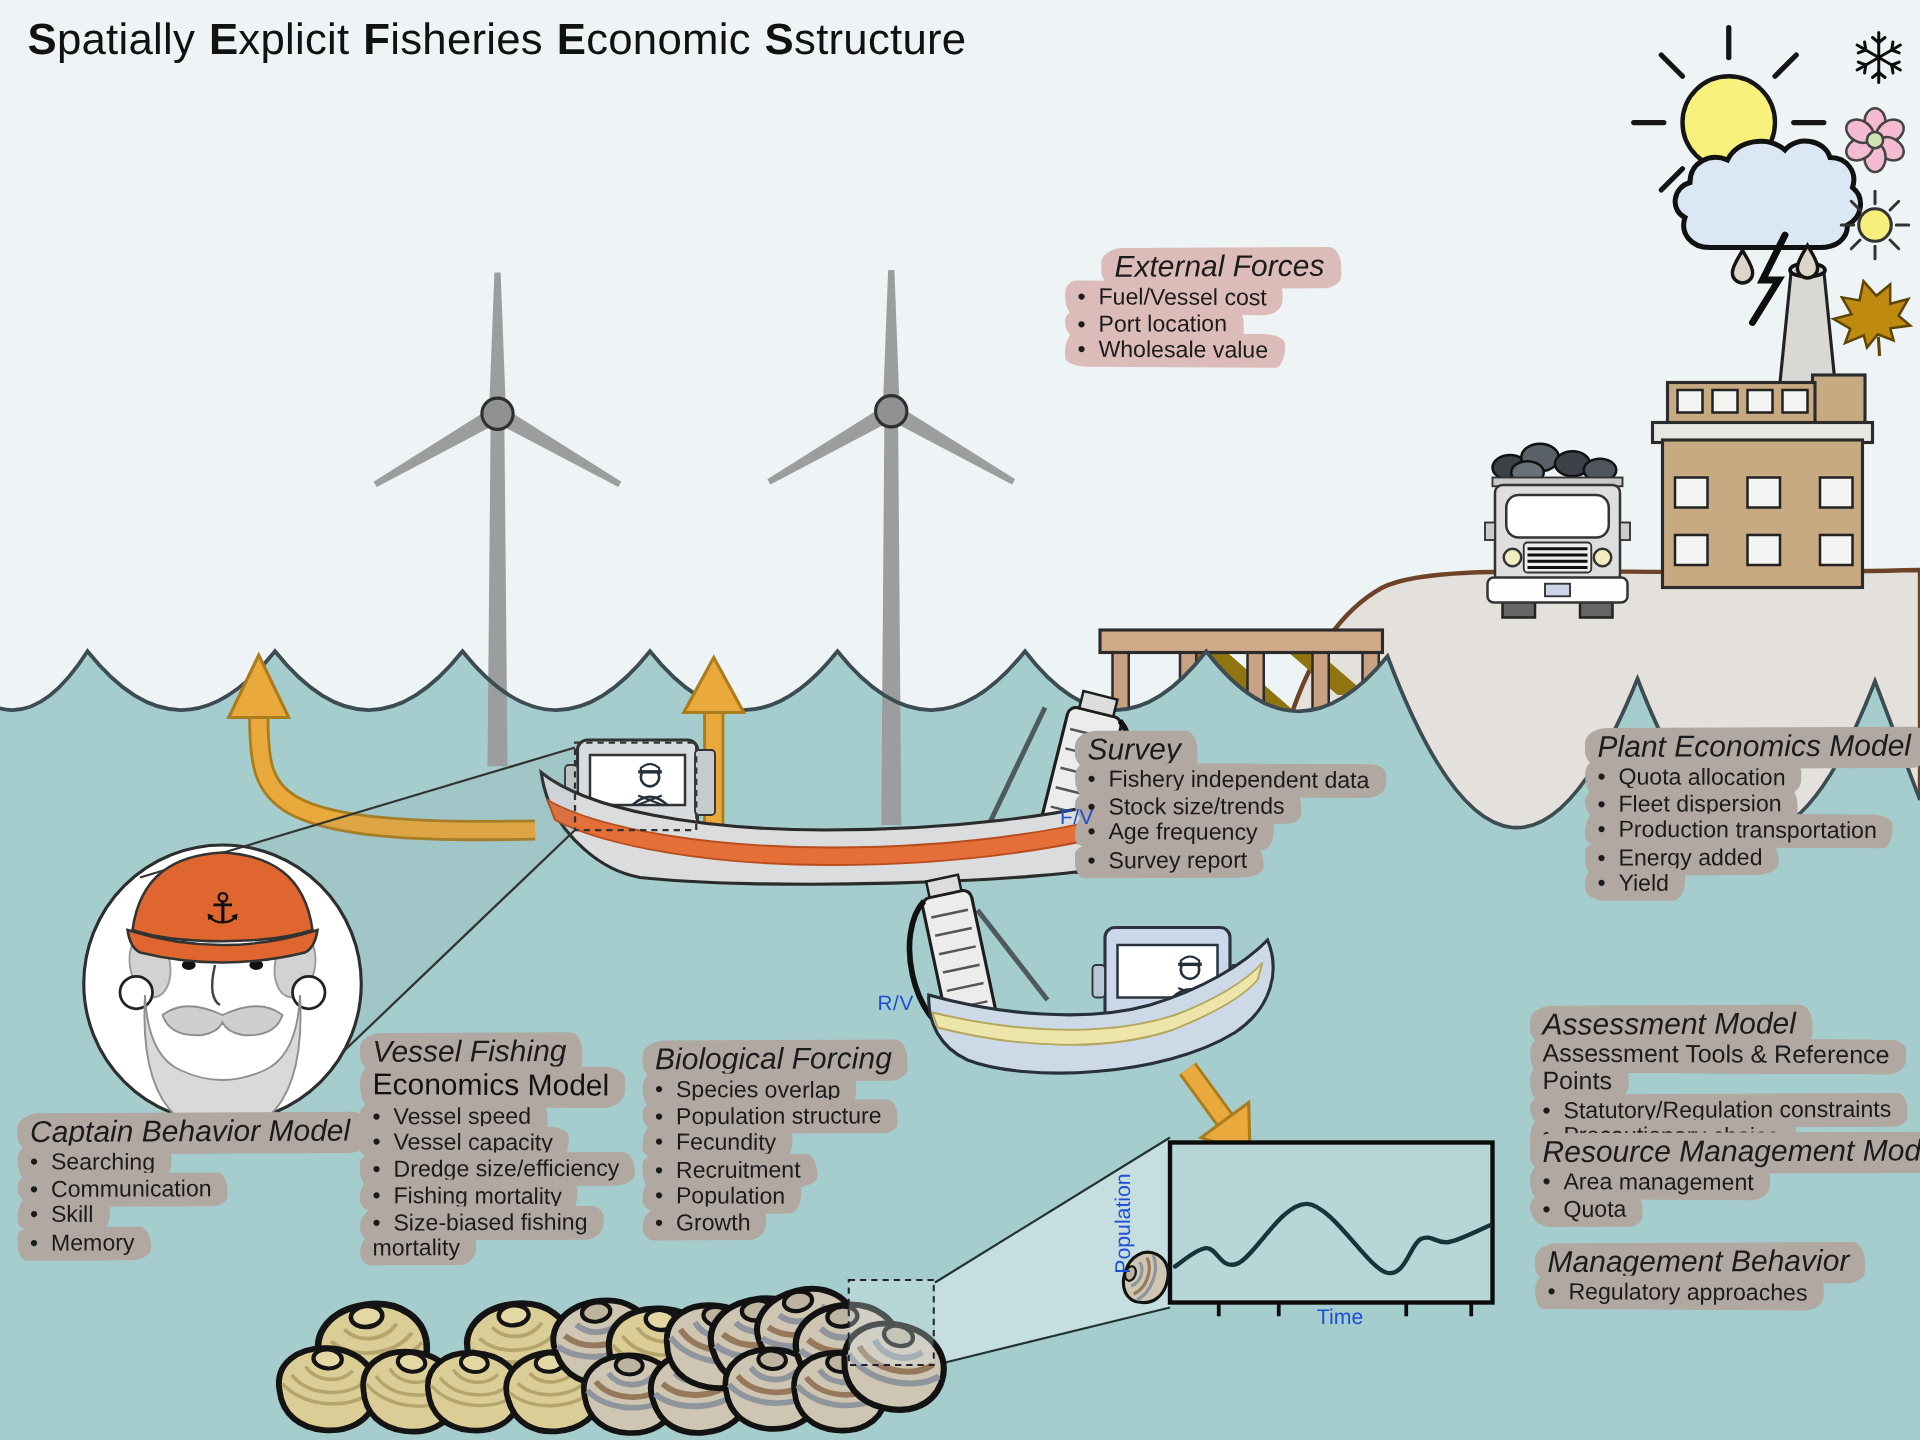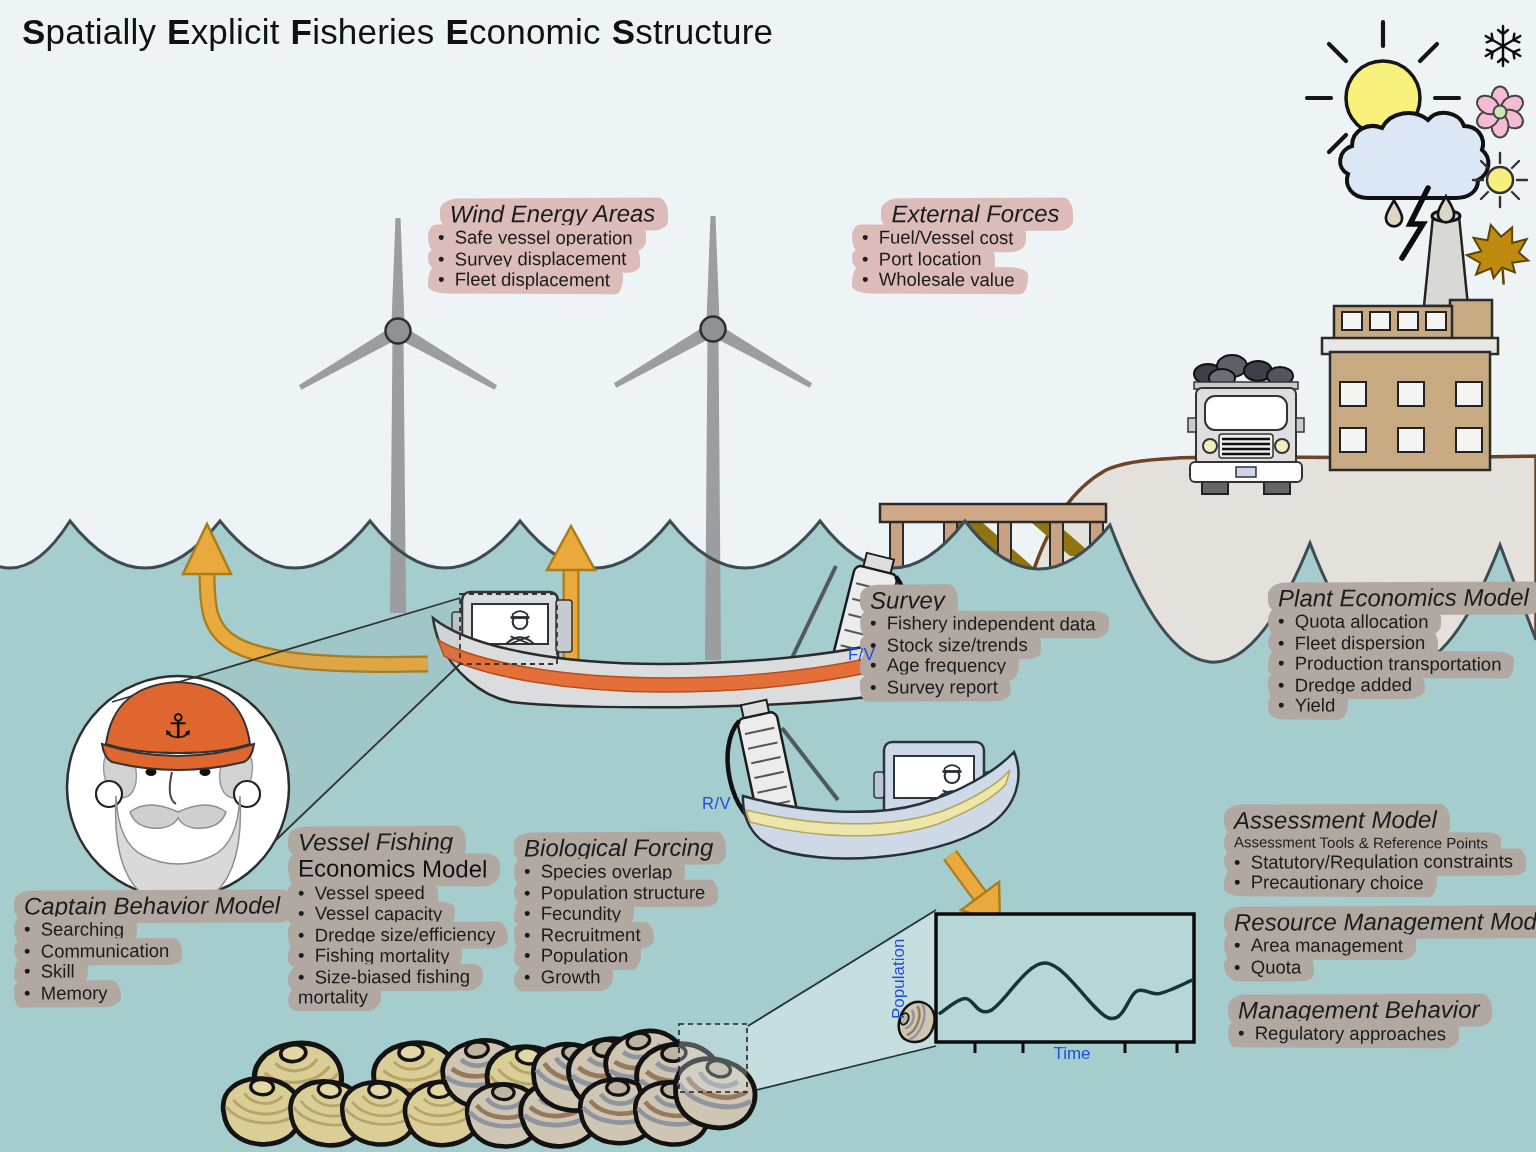--- a/index.html
+++ b/index.html
@@ -17,21 +17,21 @@
 
   
   .block{position:absolute;z-index:2;}
   .line{margin:1px 0;line-height:1.08;}
   .line .hl{display:inline;box-decoration-break:clone;-webkit-box-decoration-break:clone;
             padding:2px 13px 4px 10px;}
   .pink .hl{background:#dcbcb9;}
   .taupe .hl{background:#b2a8a2;}
   .hl.t{font-style:italic;font-size:24px;white-space:nowrap;}
   .hl.t2{font-style:normal;font-size:24px;white-space:nowrap;}
-  .hl.sub{font-size:15px;}
+  .hl.sub{font-size:20px;}
   .hl.li{font-size:18.5px;}
   .li::before{content:"•\00a0\00a0";}
   .cblock .title{text-align:center;}
   .line:nth-child(1) .hl{border-radius:18px 10px 14px 20px / 12px 16px 10px 14px;}
   .line:nth-child(2) .hl{border-radius:10px 16px 18px 8px / 14px 10px 14px 18px;}
   .line:nth-child(3) .hl{border-radius:16px 8px 12px 16px / 10px 14px 8px 16px;}
   .line:nth-child(4) .hl{border-radius:8px 18px 8px 18px / 16px 8px 16px 8px;}
   .line:nth-child(5) .hl{border-radius:14px 10px 18px 8px / 8px 18px 10px 14px;}
   .line:nth-child(6) .hl{border-radius:10px 14px 10px 16px / 14px 8px 16px 10px;margin-top:31px;}
   .line:nth-child(7) .hl{border-radius:16px 10px 14px 10px;}
@@ -352,26 +352,20 @@
     <polygon points="0,-28 7,-14 20,-20 16,-5 31,-5 20,6 27,16 11,14 11,24 0,16 -11,24 -11,14 -27,16 -20,6 -31,-5 -16,-5 -20,-20 -7,-14" fill="#bf8a10" stroke="#5f4503" stroke-width="2"></polygon>
   </g>
 </svg>
 
 <div class="ov title-wrap">
   <div class="t1">
     <span class="w"><b>S</b><span>patially</span></span><span class="w"><b>E</b><span>xplicit</span></span><span class="w"><b>F</b><span>isheries</span></span><span class="w"><b>E</b><span>conomic</span></span><span class="w"><b>S</b><span>structure</span></span>
   </div>
 </div>
 
-<div class="block pink cblock" style="left:428px;top:200px;width:252px">
-  <div class="line title"><span class="hl t">Wind Energy Areas</span></div>
-  <div class="line"><span class="hl li">Safe vessel operation</span></div>
-  <div class="line"><span class="hl li">Survey displacement</span></div>
-  <div class="line"><span class="hl li">Fleet displacement</span></div>
-</div>
 
 <div class="block pink cblock" style="left:852px;top:200px;width:250px">
   <div class="line title"><span class="hl t">External Forces</span></div>
   <div class="line"><span class="hl li">Fuel/Vessel cost</span></div>
   <div class="line"><span class="hl li">Port location</span></div>
   <div class="line"><span class="hl li">Wholesale value</span></div>
 </div>
 
 
 <div class="block taupe" style="left:860px;top:586px;width:330px">
@@ -380,21 +374,21 @@
   <div class="line"><span class="hl li">Stock size/trends</span></div>
   <div class="line"><span class="hl li">Age frequency</span></div>
   <div class="line"><span class="hl li">Survey report</span></div>
 </div>
 
 <div class="block taupe" style="left:1268px;top:584px;width:260px">
   <div class="line title"><span class="hl t">Plant Economics Model</span></div>
   <div class="line"><span class="hl li">Quota allocation</span></div>
   <div class="line"><span class="hl li">Fleet dispersion</span></div>
   <div class="line"><span class="hl li">Production transportation</span></div>
-  <div class="line"><span class="hl li">Dredge added</span></div>
+  <div class="line"><span class="hl li">Energy added</span></div>
   <div class="line"><span class="hl li">Yield</span></div>
 </div>
 
 <div class="block taupe" style="left:14px;top:892px;width:285px">
   <div class="line title"><span class="hl t">Captain Behavior Model</span></div>
   <div class="line"><span class="hl li">Searching</span></div>
   <div class="line"><span class="hl li">Communication</span></div>
   <div class="line"><span class="hl li">Skill</span></div>
   <div class="line"><span class="hl li">Memory</span></div>
 </div>

